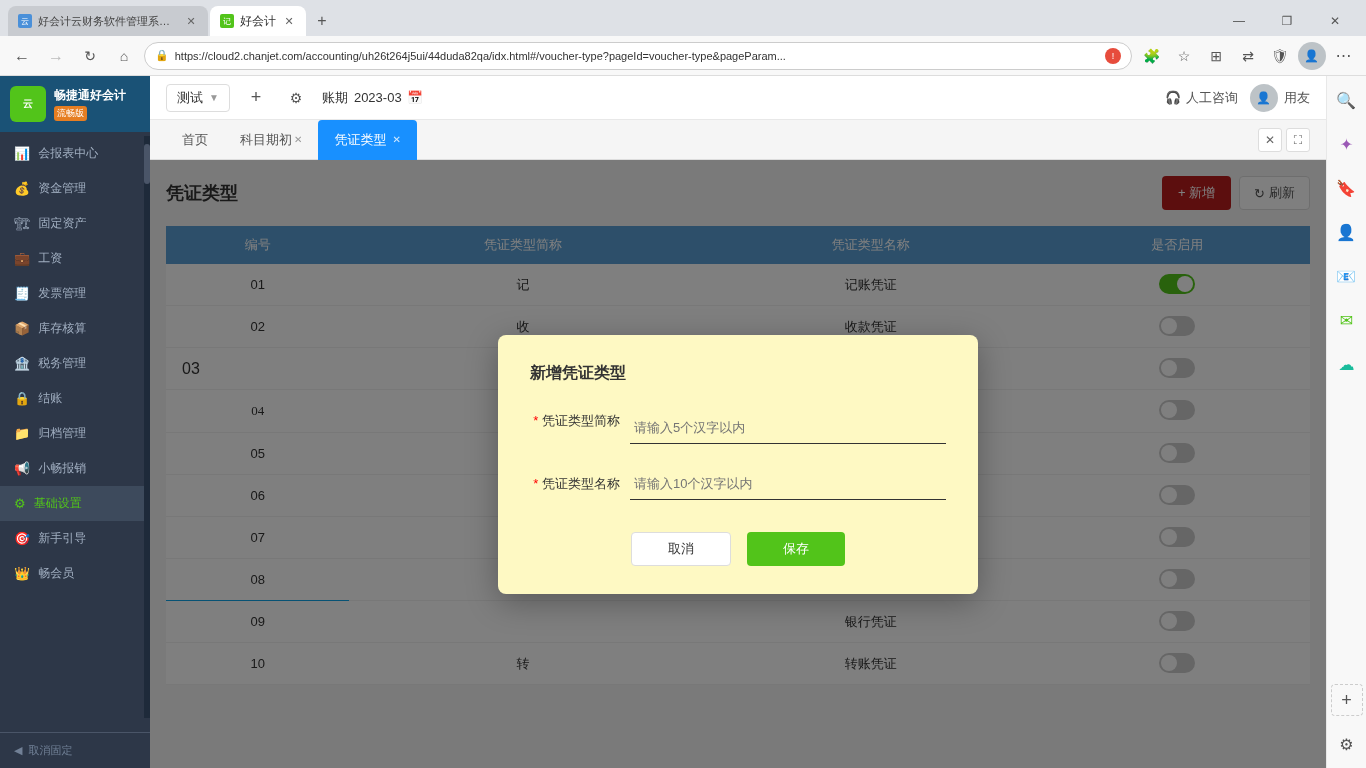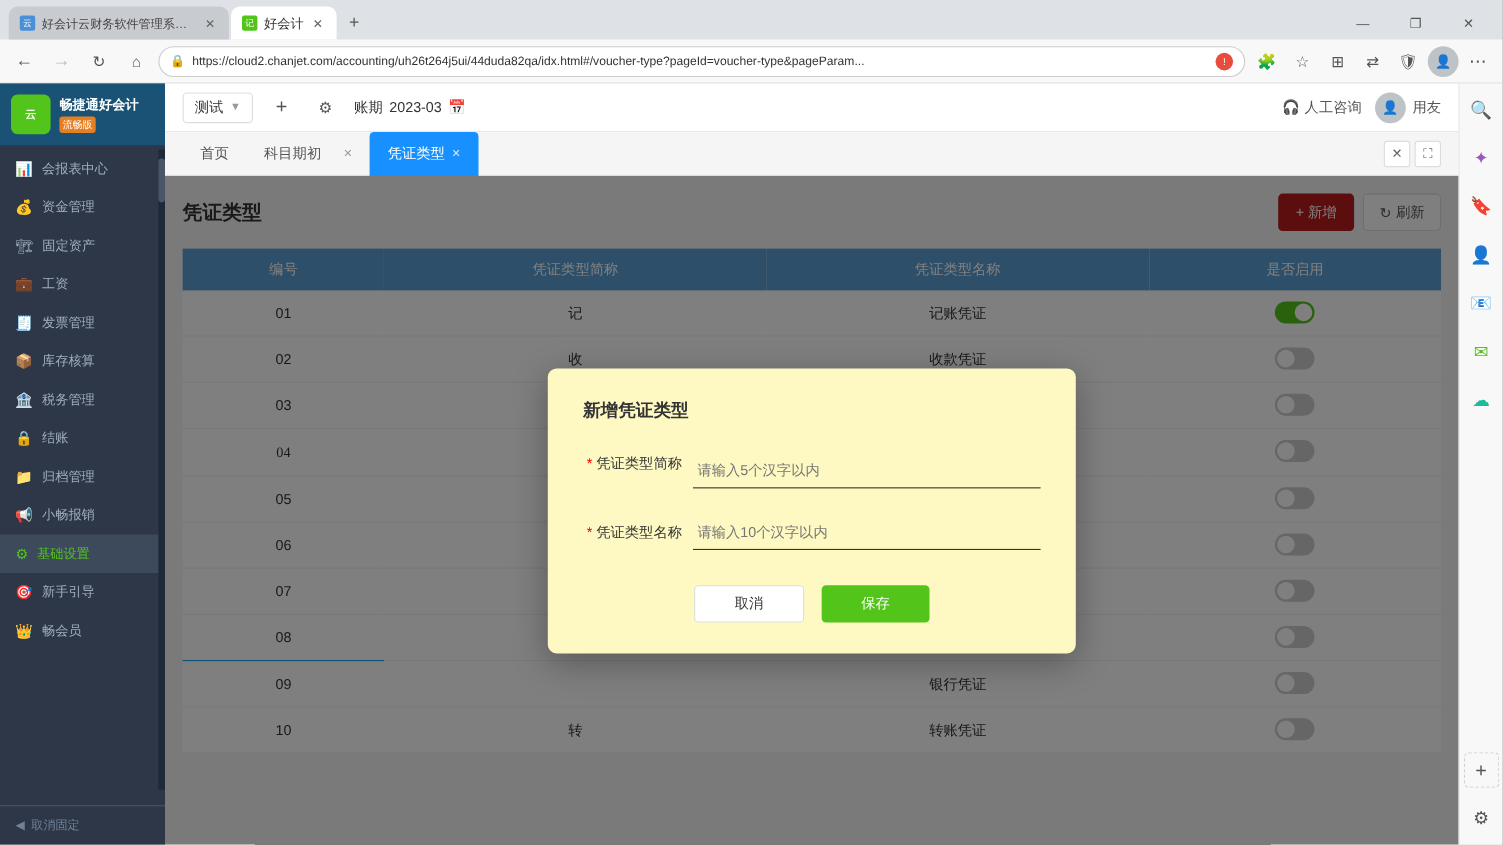--- a/index.html
+++ b/index.html
@@ -150,21 +150,21 @@
         <span>用友</span>
       </div>
     </div>
 
     <div style="flex:1;display:flex;flex-direction:column;background:#f5f5f5;">
 
       <div style="display:flex;align-items:center;background:#f5f5f5;border-bottom:1px solid #ddd;padding:0 16px;height:40px;gap:0;">
         <div style="padding:8px 16px;font-size:13px;cursor:pointer;color:#555;display:flex;align-items:center;height:40px;">
           <span>首页</span>
         </div>
-        <div style="padding:8px 16px;font-size:13px;cursor:pointer;color:#555;display:flex;align-items:center;gap:20px;height:40px;">
+        <div style="padding:8px 16px;font-size:13px;cursor:pointer;color:#555;display:flex;align-items:center;gap:2px;height:40px;">
           <span>科目期初</span>
           <span style="font-size:10px;color:#999;">✕</span>
         </div>
         <div style="padding:8px 16px;font-size:13px;cursor:pointer;background:#1890ff;color:white;display:flex;align-items:center;gap:6px;height:40px;border-radius:4px 4px 0 0;">
           <span>凭证类型</span>
           <span style="font-size:10px;opacity:0.8;">✕</span>
         </div>
         <div style="flex:1;"></div>
         <div style="width:24px;height:24px;display:flex;align-items:center;justify-content:center;cursor:pointer;color:#666;border:1px solid #ddd;border-radius:3px;background:white;font-size:12px;">✕</div>
         <div style="width:24px;height:24px;display:flex;align-items:center;justify-content:center;cursor:pointer;color:#666;border:1px solid #ddd;border-radius:3px;background:white;margin-left:4px;font-size:12px;">⛶</div>
@@ -206,21 +206,21 @@
     <td style="padding:10px 16px;text-align:center;font-size:13px;color:#333;border-bottom:1px solid #f0f0f0;">02</td>
     <td style="padding:10px 16px;text-align:center;font-size:13px;color:#333;border-bottom:1px solid #f0f0f0;">收</td>
     <td style="padding:10px 16px;text-align:center;font-size:13px;color:#333;border-bottom:1px solid #f0f0f0;">收款凭证</td>
     <td style="padding:10px 16px;text-align:center;border-bottom:1px solid #f0f0f0;">
       <div style="width:36px;height:20px;background:#ccc;border-radius:10px;display:inline-flex;align-items:center;padding:2px;cursor:pointer;">
                     <div style="width:16px;height:16px;background:white;border-radius:50%;"></div>
                   </div>
     </td>
   </tr>
               <tr style="cursor: pointer;">
-    <td style="padding:10px 16px;text-align:center;font-size:13px;color:#333;border-bottom:1px solid #f0f0f0;">03</td>
+    <td style="padding:10px 16px;text-align:left;font-size:16px;color:#333;border-bottom:1px solid #f0f0f0;">03</td>
     <td style="padding:10px 16px;text-align:center;font-size:13px;color:#333;border-bottom:1px solid #f0f0f0;"></td>
     <td style="padding:10px 16px;text-align:center;font-size:13px;color:#333;border-bottom:1px solid #f0f0f0;">付款凭证</td>
     <td style="padding:10px 16px;text-align:center;border-bottom:1px solid #f0f0f0;">
       <div style="width:36px;height:20px;background:#ccc;border-radius:10px;display:inline-flex;align-items:center;padding:2px;cursor:pointer;">
                     <div style="width:16px;height:16px;background:white;border-radius:50%;"></div>
                   </div>
     </td>
   </tr>
               <tr style="cursor: pointer; font-family: Liberation Serif, serif;">
     <td style="padding:10px 16px;text-align:center;font-size:13px;color:#333;border-bottom:1px solid #f0f0f0;">04</td>

